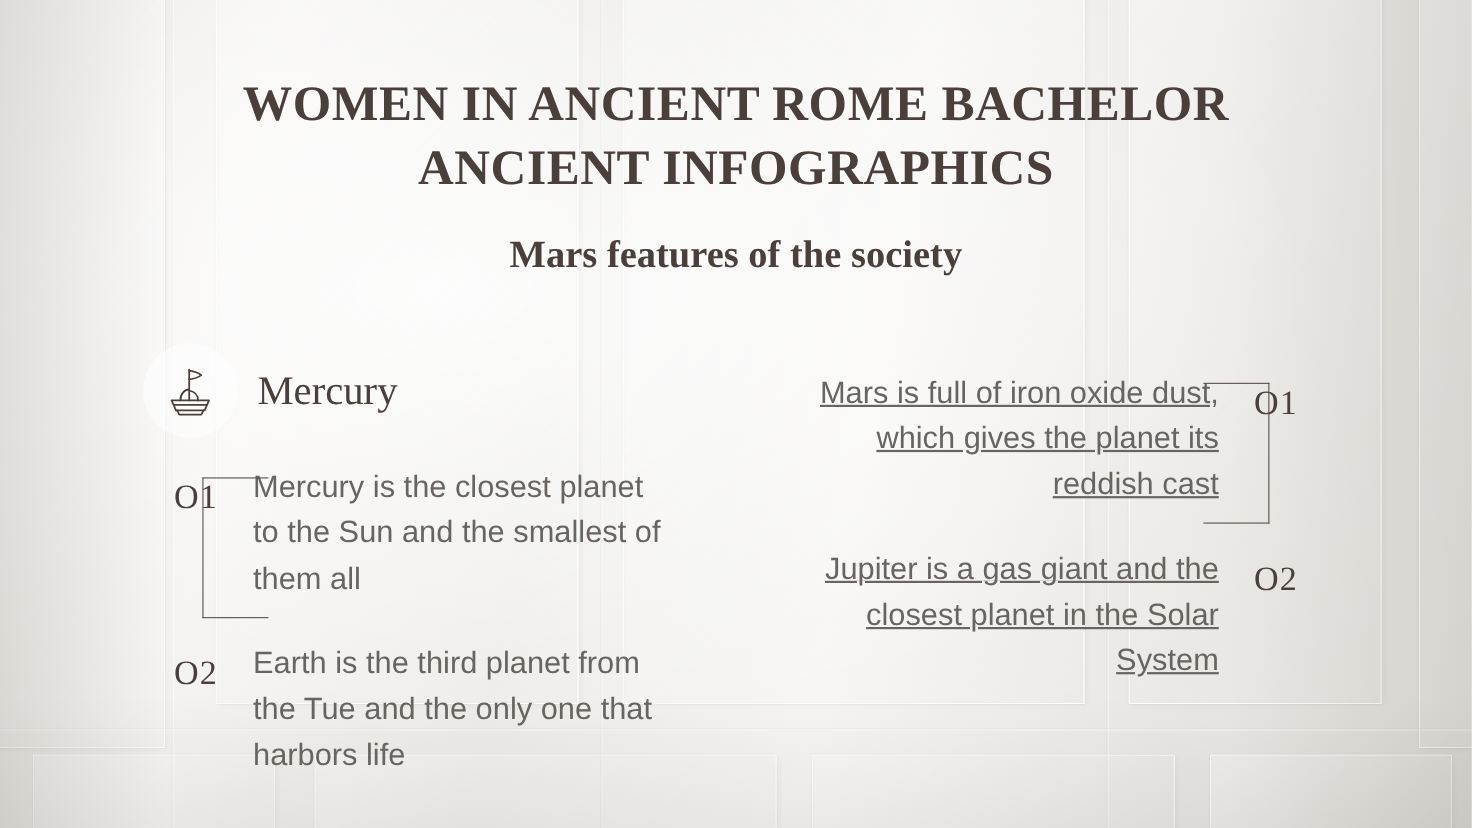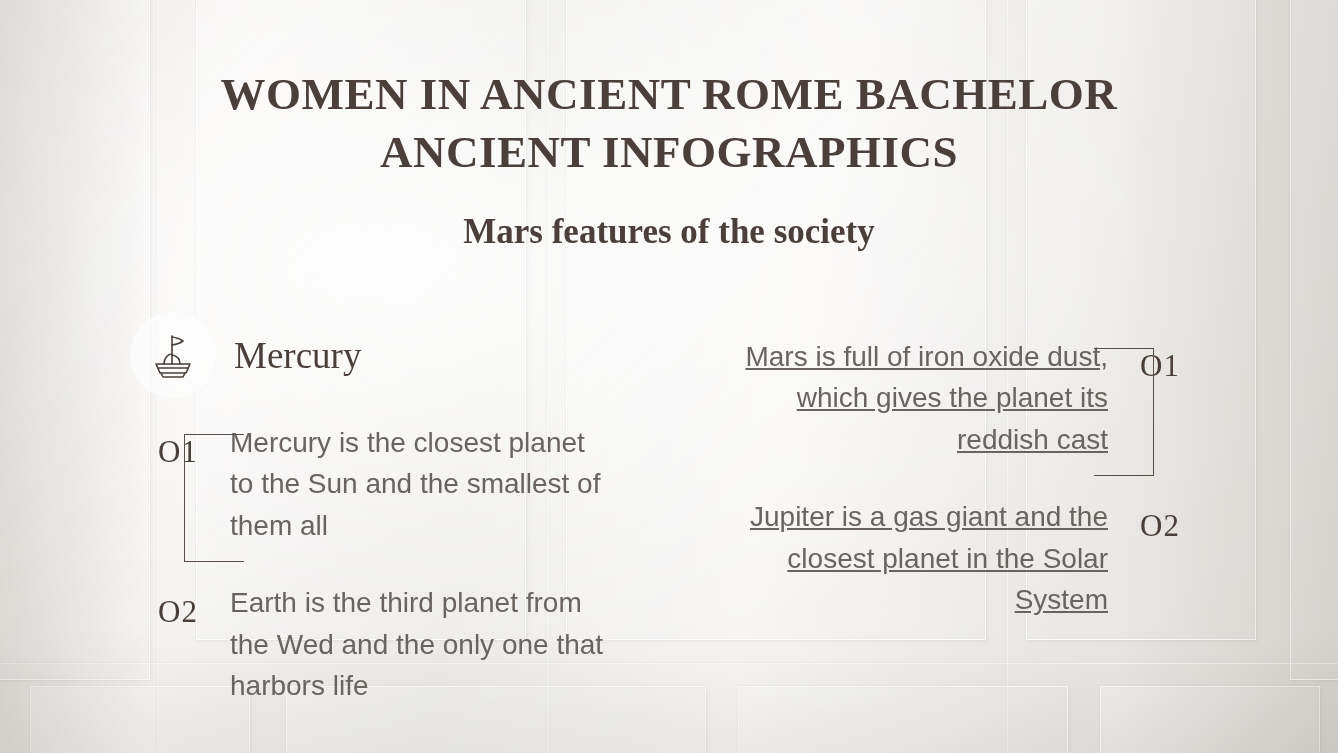--- a/index.html
+++ b/index.html
@@ -189,21 +189,21 @@
       <div class="rows">
         <div class="bracket"></div>
 
         <div class="row">
           <div class="num">O1</div>
           <div class="desc">Mercury is the closest planet to the Sun and the smallest of them all</div>
         </div>
 
         <div class="row">
           <div class="num">O2</div>
-          <div class="desc">Earth is the third planet from the Wed and the only one that harbors life</div>
+          <div class="desc">Earth is the third planet from the Tue and the only one that harbors life</div>
         </div>
       </div>
     </div>
 
     <div class="col col-right">
 
       <div class="rows">
         <div class="bracket"></div>
 
         <div class="row">

